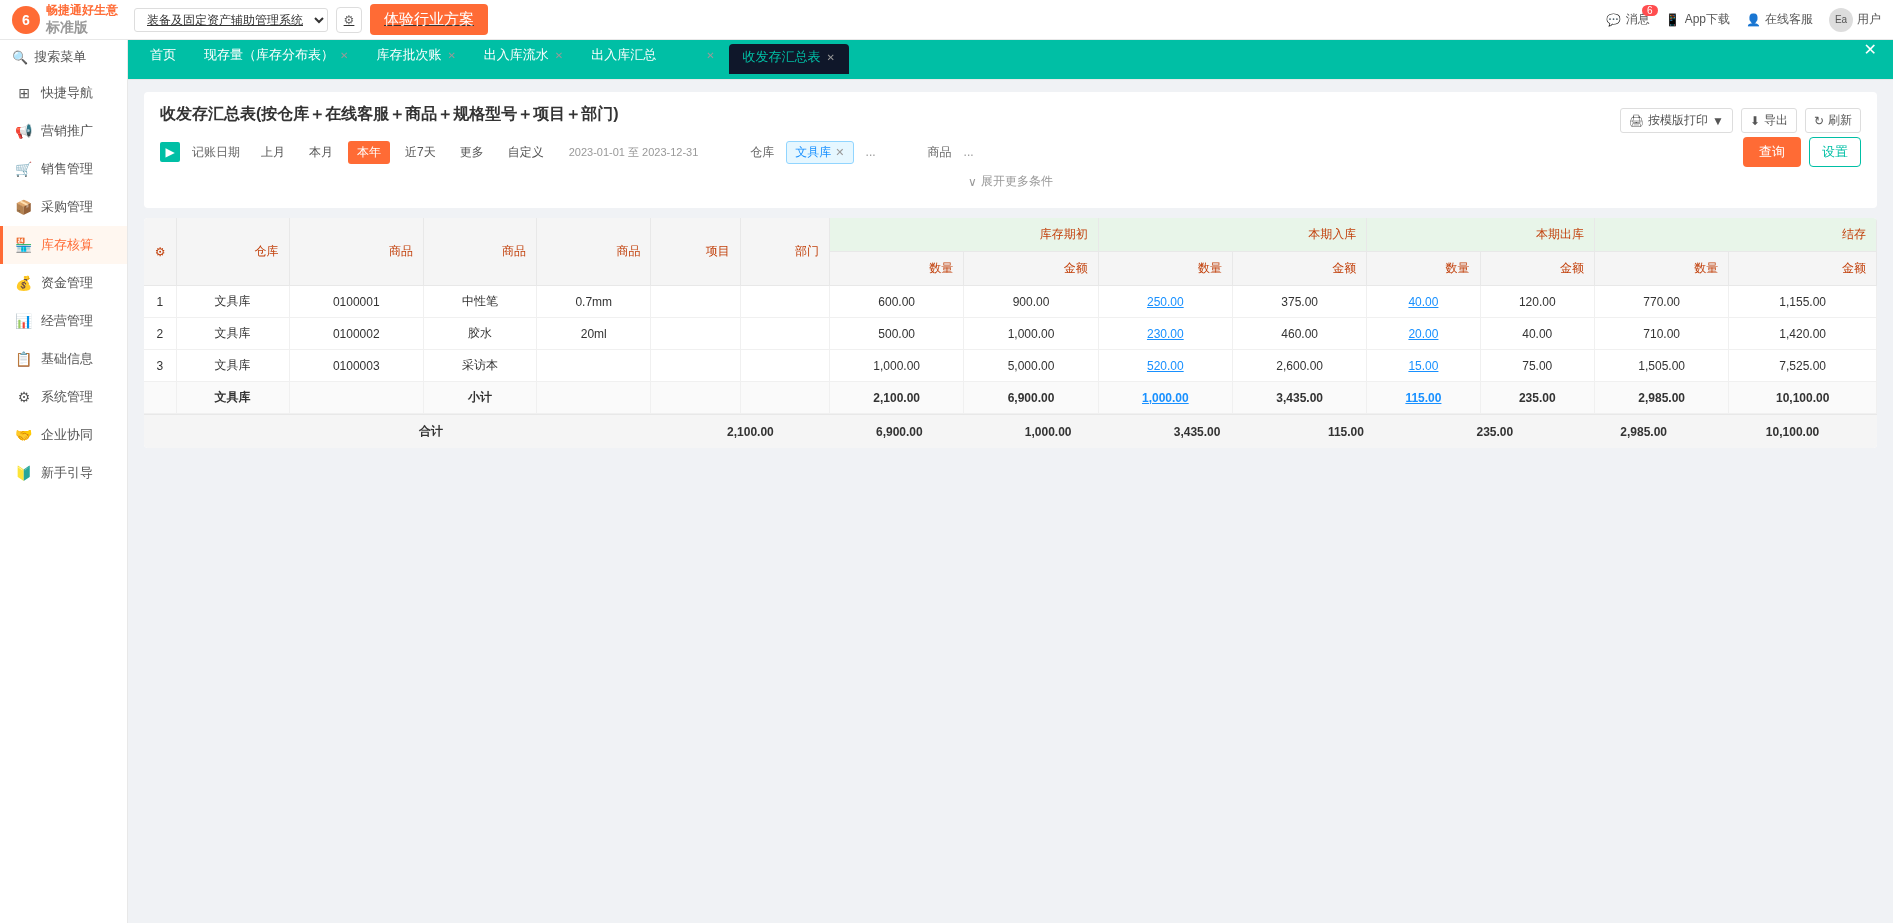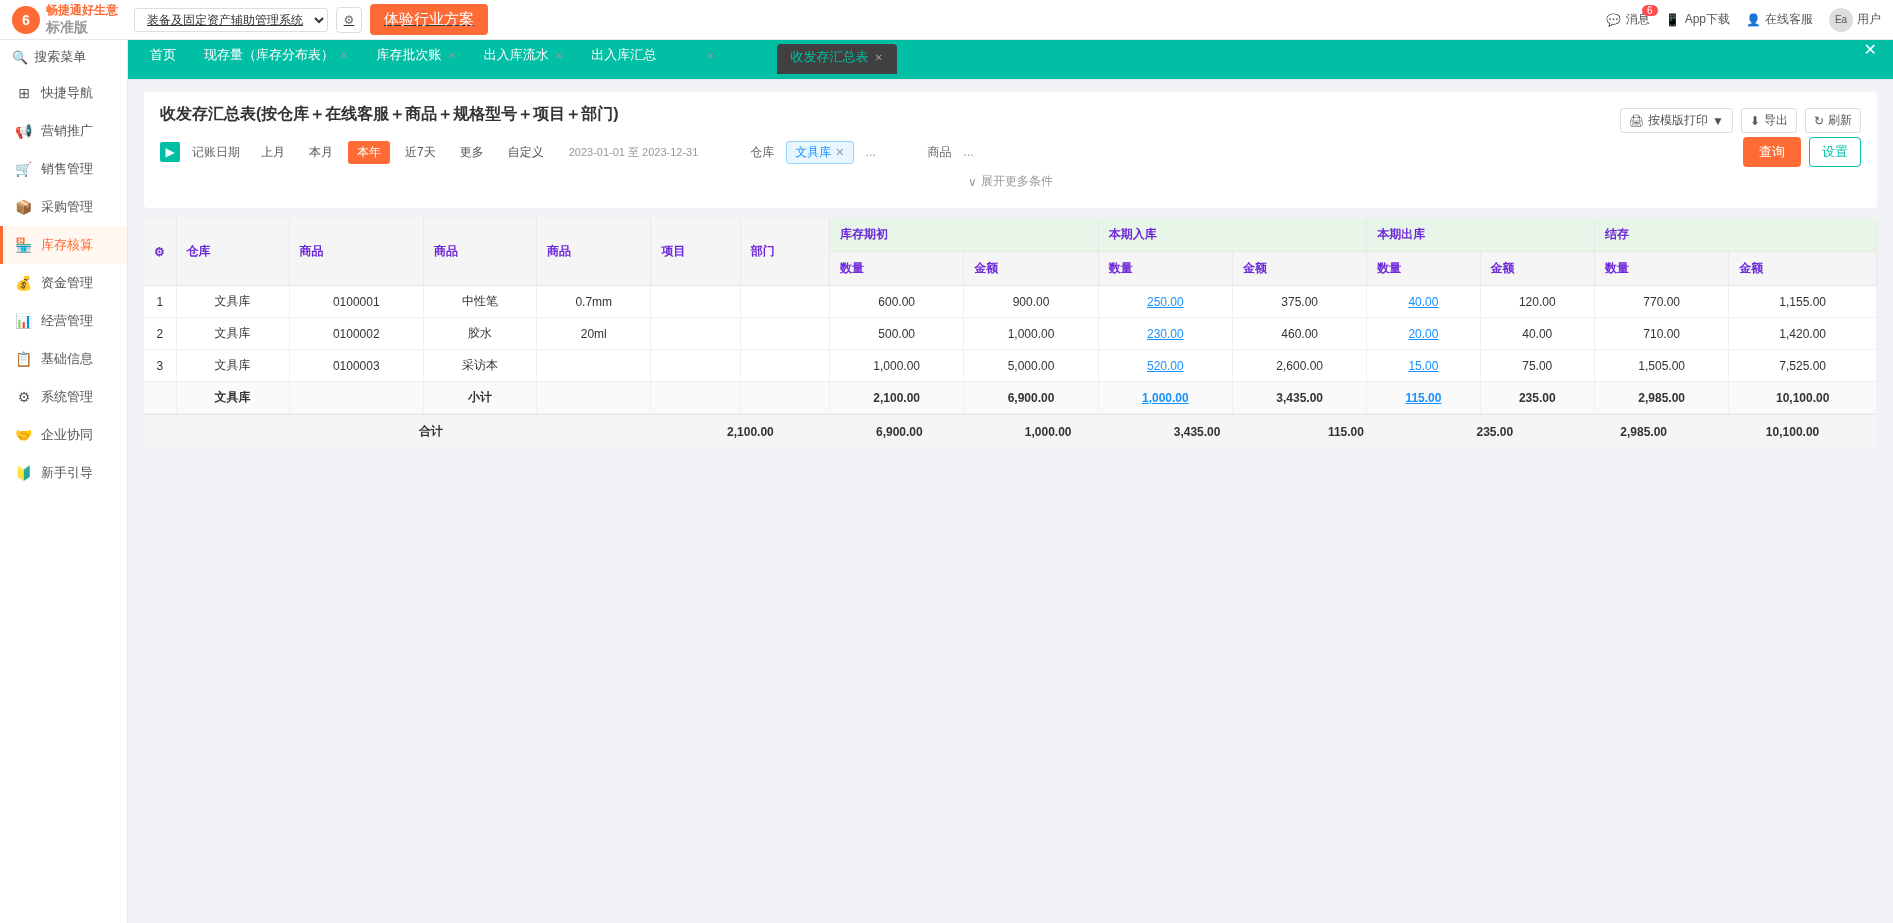--- a/index.html
+++ b/index.html
@@ -51,21 +51,21 @@
     .warehouse-tag-close { cursor: pointer; color: #999; font-size: 11px; }
     .filter-more { color: #999; cursor: pointer; font-size: 12px; }
     .query-btn { background: #ff6b35; color: white; border: none; border-radius: 4px; padding: 5px 16px; cursor: pointer; font-size: 13px; }
     .setting-btn { color: #00bfa5; border: 1px solid #00bfa5; border-radius: 4px; padding: 5px 12px; cursor: pointer; font-size: 13px; background: #fff; }
     .expand-row { display: flex; justify-content: center; padding: 6px 0; }
     .expand-btn { display: flex; align-items: center; gap: 4px; color: #999; cursor: pointer; font-size: 12px; }
 
     
     .table-container { background: #fff; border-radius: 4px; overflow: hidden; }
     .data-table { width: 100%; border-collapse: collapse; font-size: 12px; }
-    .data-table th { background: #f5f5f5; padding: 8px 10px; text-align: left; border-bottom: 1px solid #e8e8e8; border-right: 1px solid #e8e8e8; color: #6d28d9; font-weight: bold; white-space: nowrap; }
+    .data-table th { background: #f5f5f5; padding: 8px 10px; text-align: right; border-bottom: 1px solid #e8e8e8; border-right: 1px solid #e8e8e8; color: #c2410c; font-weight: normal; white-space: nowrap; }
     .data-table td { padding: 7px 10px; text-align: center; border-bottom: 1px solid #f0f0f0; border-right: 1px solid #f0f0f0; color: #333; }
     .data-table .subtotal td { background: #fafafa; font-weight: bold; }
     .col-header-group { background: #e8f5e9 !important; }
     .num-link { color: #1890ff; text-decoration: underline; cursor: pointer; }
     .table-footer { background: #f5f5f5; padding: 8px 10px; display: flex; align-items: center; border-top: 1px solid #e8e8e8; font-weight: bold; font-size: 12px; }
     .action-link { display: flex; align-items: center; gap: 4px; color: #555; cursor: pointer; font-size: 12px; border: 1px solid #ddd; border-radius: 3px; padding: 3px 8px; background: #fff; }
     .page-header-bar { display: flex; align-items: center; justify-content: space-between; }
     .right-actions { display: flex; align-items: center; gap: 8px; }
 
     th.settings-th { width: 32px; }
@@ -180,21 +180,21 @@
           <span class="tab-close">✕</span>
         </div>
         <div class="tab-item" style="color:#fff; background:transparent;">
           <span>出入库流水</span>
           <span class="tab-close">✕</span>
         </div>
         <div class="tab-item" style="color:#fff; background:transparent;gap:48px;">
           <span>出入库汇总</span>
           <span class="tab-close">✕</span>
         </div>
-        <div class="tab-item active" style="color:#00bfa5; background:#404040; border-radius:4px 4px 0 0; margin-top:4px; padding-top:4px;margin-left:48px;">
+        <div class="tab-item active" style="color:#00bfa5; background:#0f172a; border-radius:4px 4px 0 0; margin-top:4px; padding-top:4px;">
           <span>收发存汇总表</span>
           <span class="tab-close" style="color:#999;">✕</span>
         </div>
         <div class="tab-bar-close" style="color:#fff; margin-left:auto;">✕</div>
       </div>
 
       <div class="page-content">
 
         <div class="page-header">
           <div class="page-header-bar">

